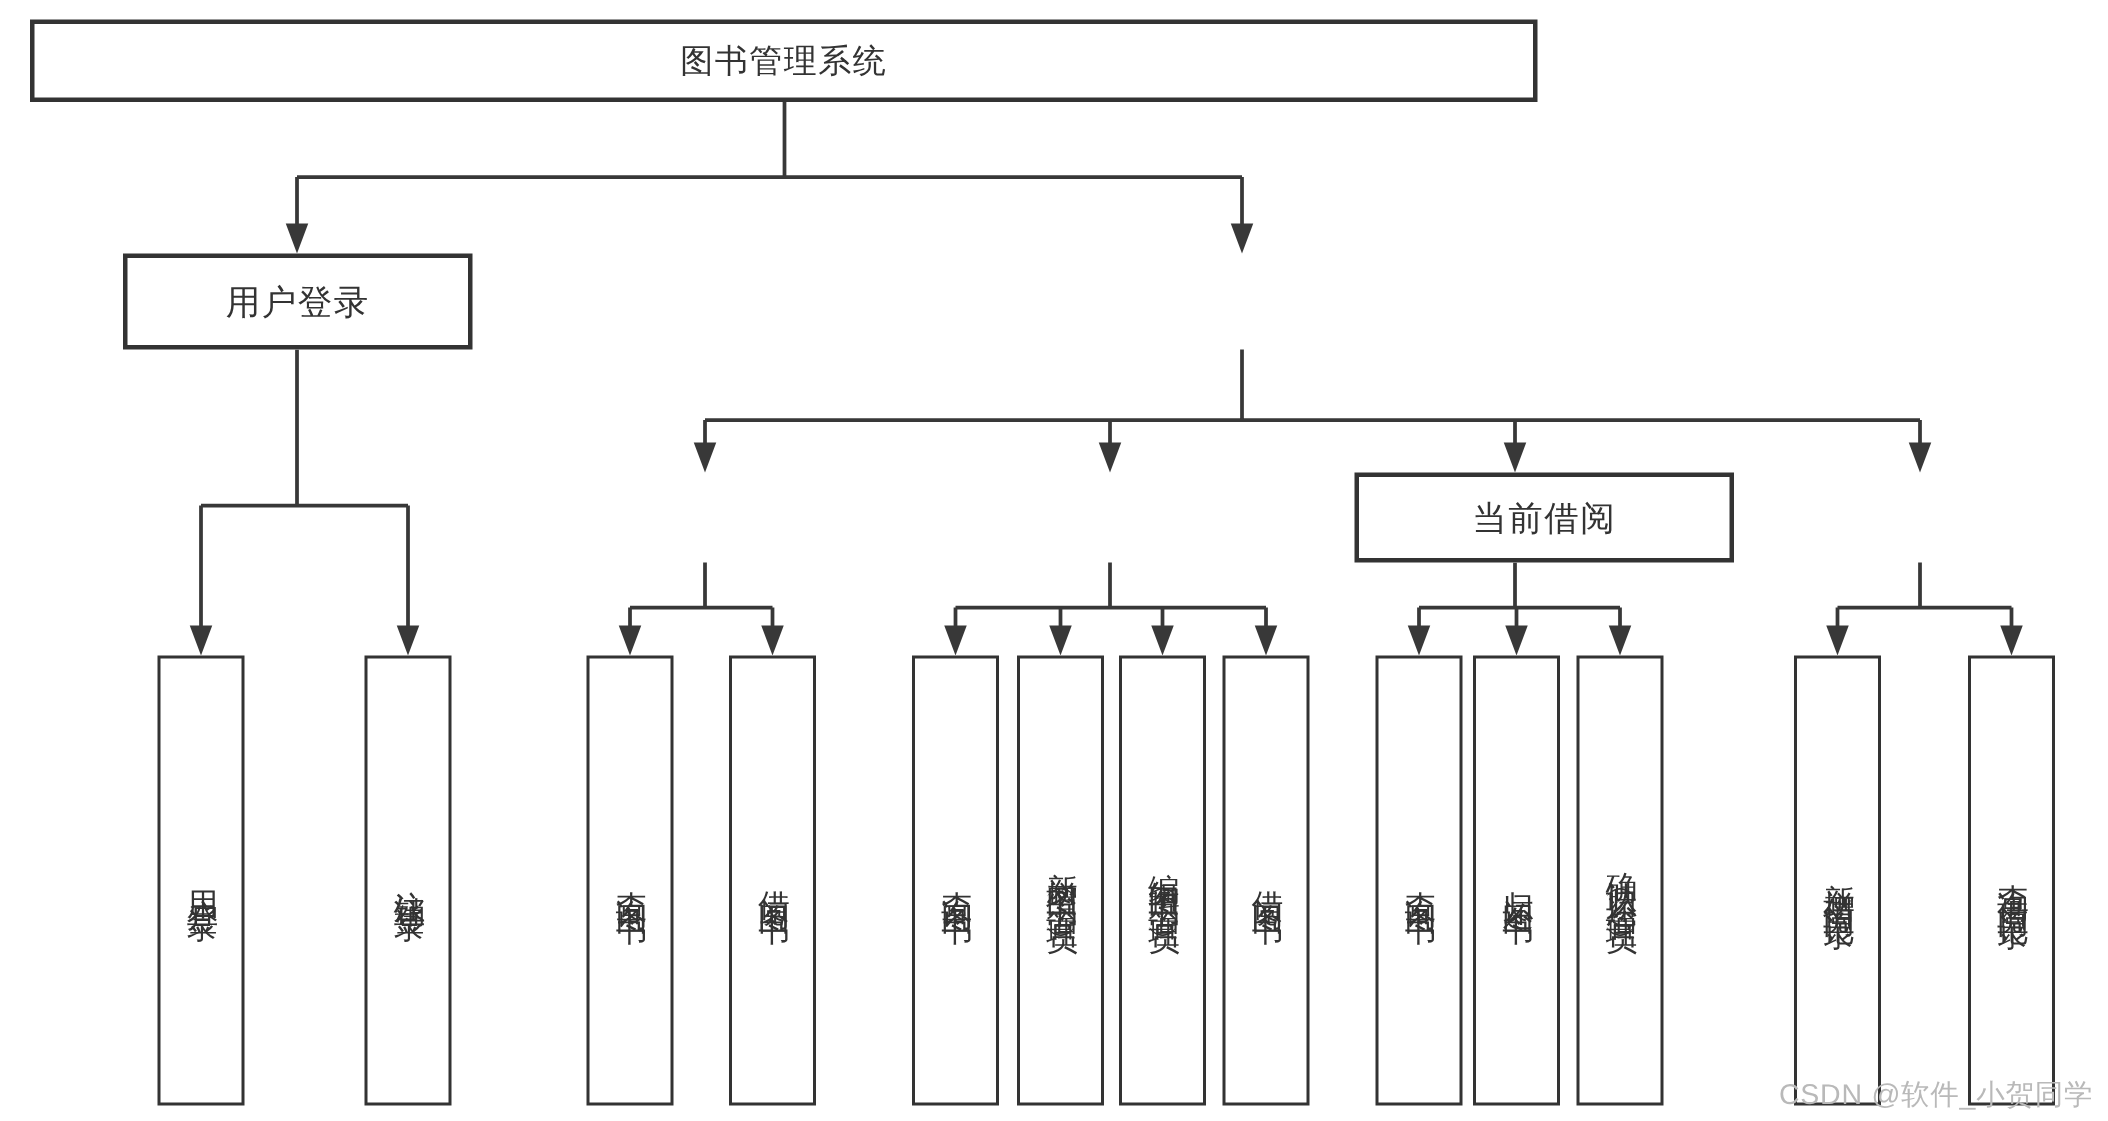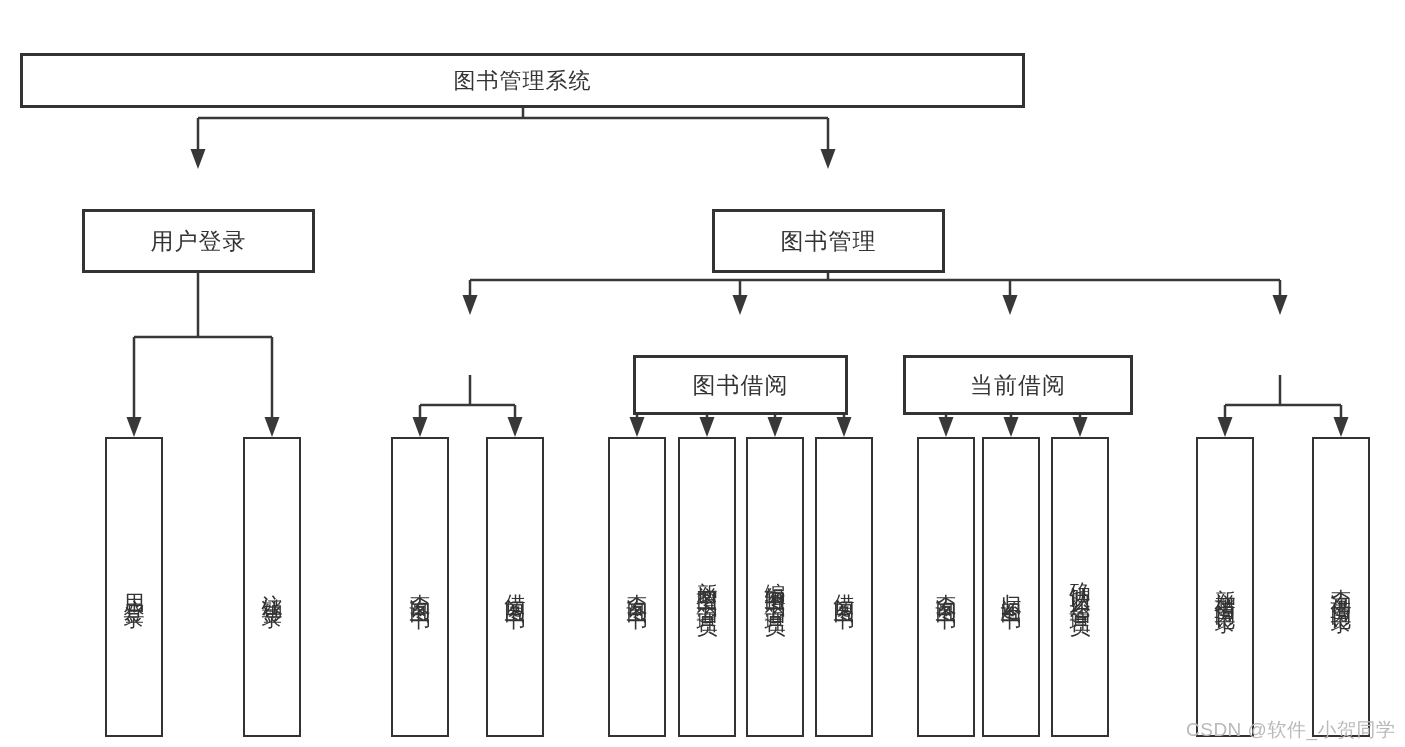--- a/index.html
+++ b/index.html
@@ -25,21 +25,20 @@
   .node {
     position: absolute;
     box-sizing: border-box;
     background: #ffffff;
     border: 3px solid #333333;
     color: #333333;
     display: flex;
     align-items: center;
     justify-content: center;
     z-index: 2;
-    margin-top: 40px;
   }
   .node.root  { font-size: 22px; letter-spacing: 1px; }
   .node.level { font-size: 23px; letter-spacing: 1px; }
   .vnode {
     position: absolute;
     box-sizing: border-box;
     background: #ffffff;
     border: 2px solid #333333;
     color: #333333;
     width: 58px;
@@ -106,24 +105,22 @@
       <polygon points="1003.5,417 1018.5,417 1011,437"></polygon>
       <polygon points="1072.5,417 1087.5,417 1080,437"></polygon>
       <polygon points="1217.5,417 1232.5,417 1225,437"></polygon>
       <polygon points="1333.5,417 1348.5,417 1341,437"></polygon>
     </g>
   </svg>
 
   <div class="node root" style="left:20px; top:13px; width:1005px; height:55px;">图书管理系统</div>
 
   <div class="node level" style="left:82px; top:169px; width:233px; height:64px;">用户登录</div>
-  <div class="node level" style="left:712px; top:169px; width:233px; height:64px;">图书管理</div>
 
-  <div class="node level" style="left:633px; top:315px; width:215px; height:60px;">图书借阅</div>
-  <div class="node level" style="left:903px; top:315px; width:230px; height:60px;">当前借阅</div>
+  <div class="node level" style="left:903px; top:315px; width:253px; height:60px;">当前借阅</div>
 
   <div class="vnode" style="left:105px;">用户登录</div>
   <div class="vnode" style="left:243px;">注销登录</div>
 
   <div class="vnode" style="left:391px;">查询图书</div>
   <div class="vnode" style="left:486px;">借阅图书</div>
 
   <div class="vnode" style="left:608px;">查询图书</div>
   <div class="vnode" style="left:678px;">新增图书（管理员）</div>
   <div class="vnode" style="left:746px;">编辑图书（管理员）</div>

